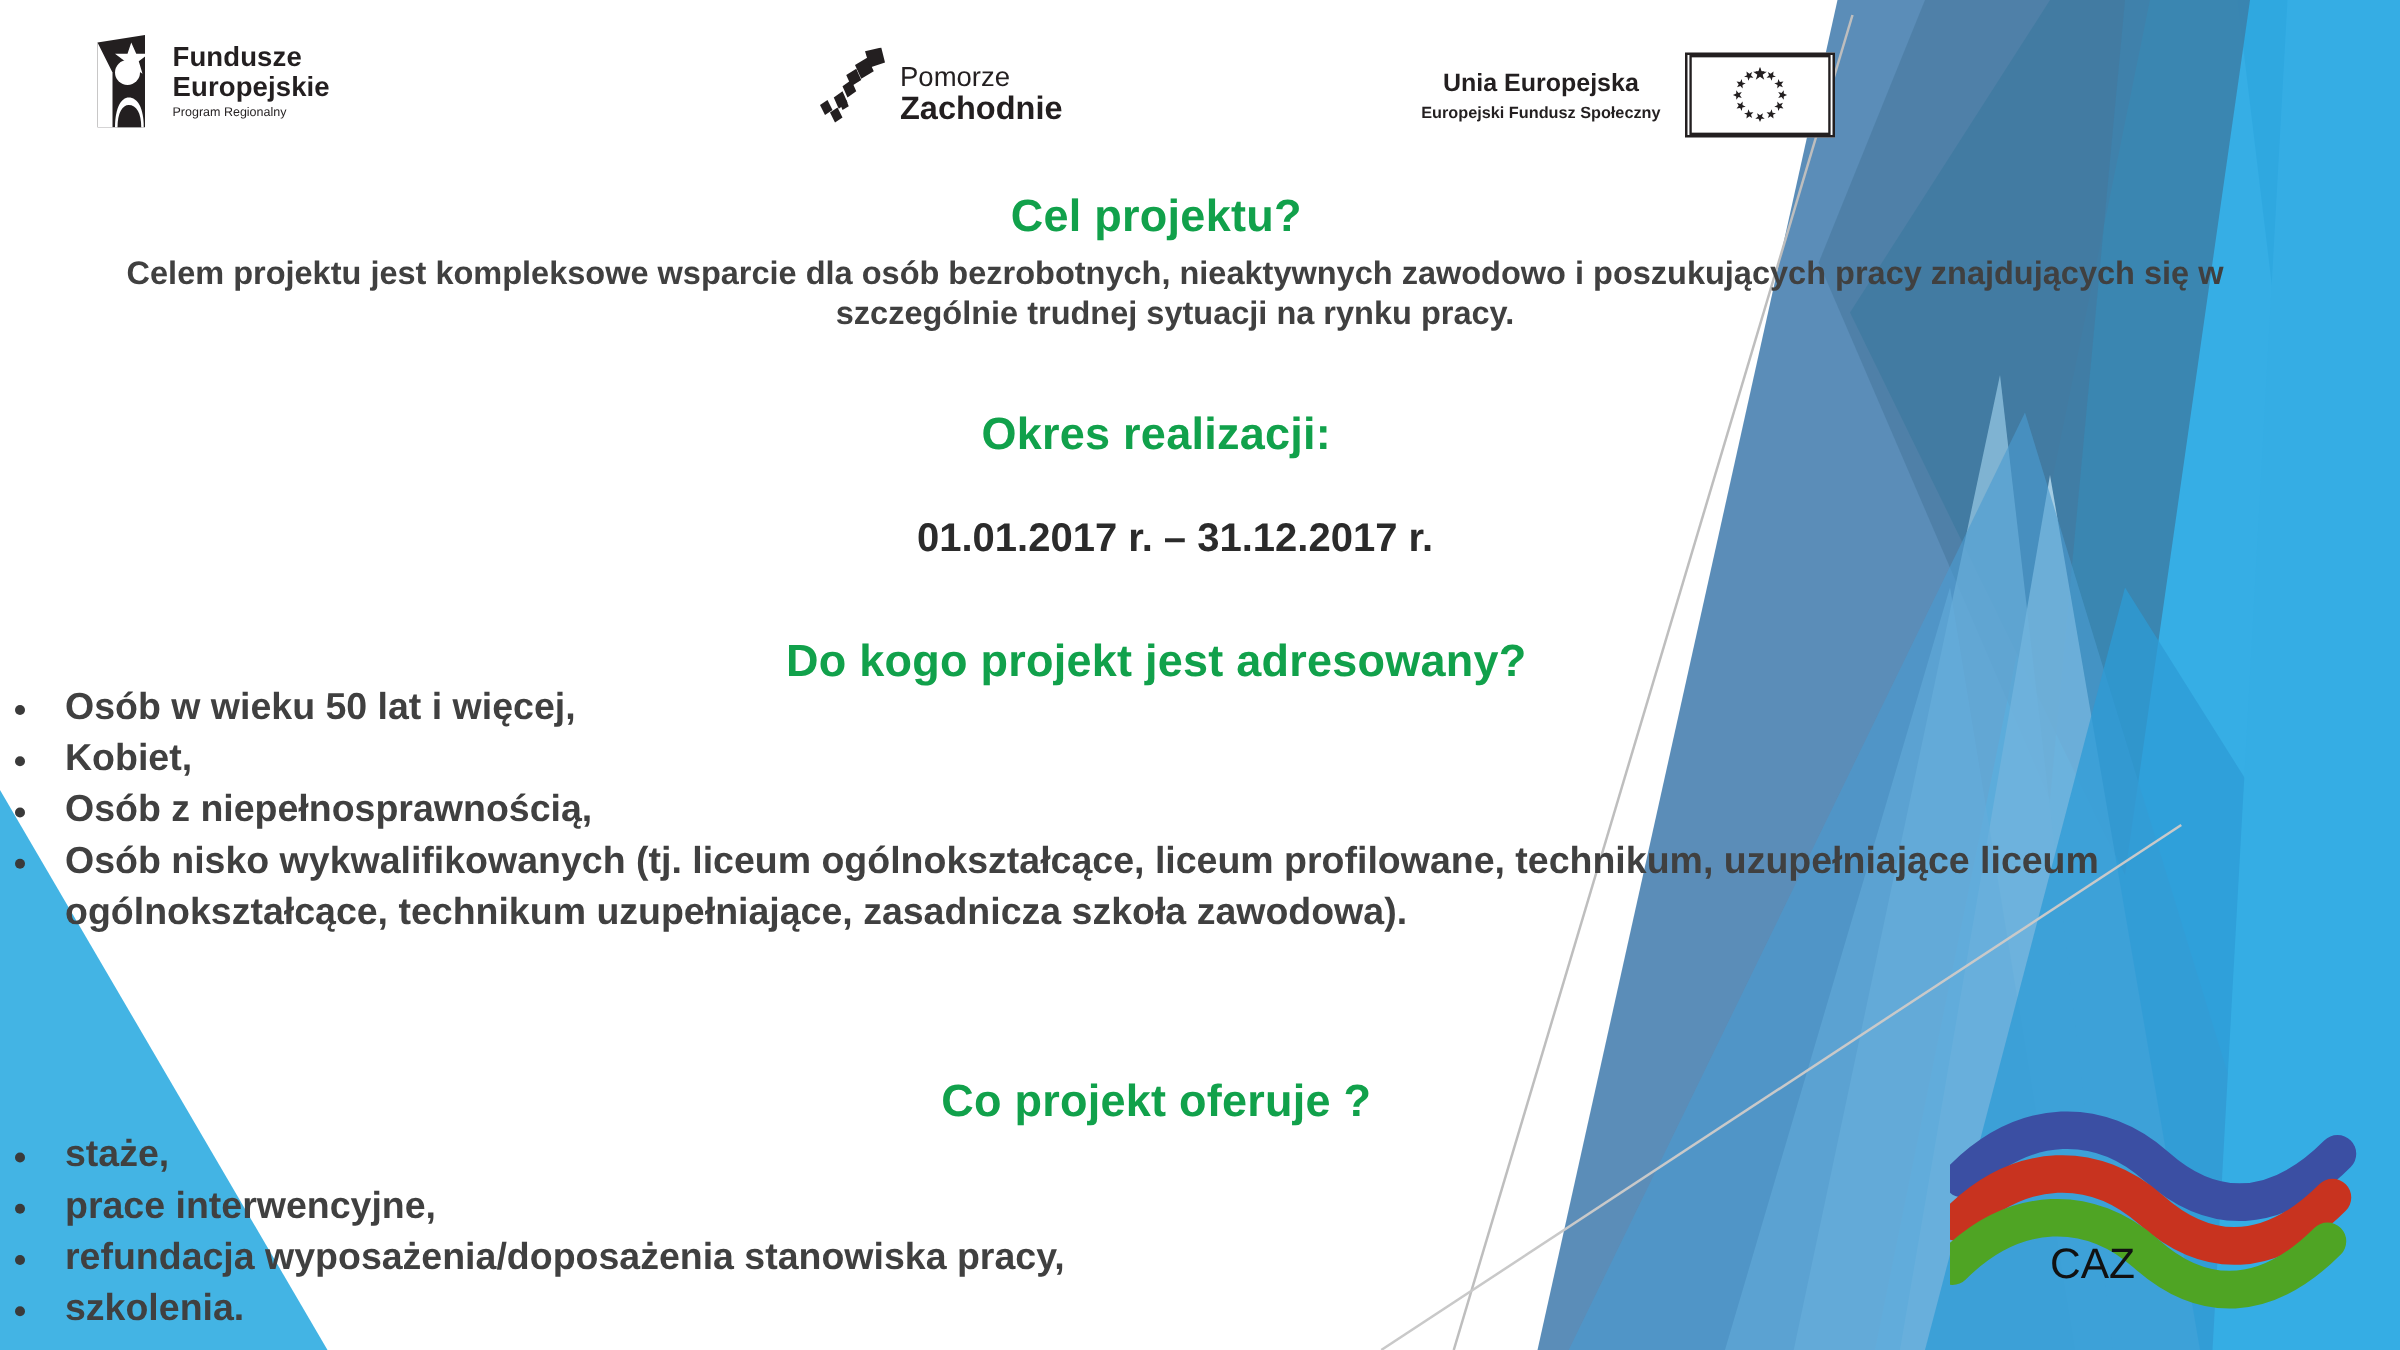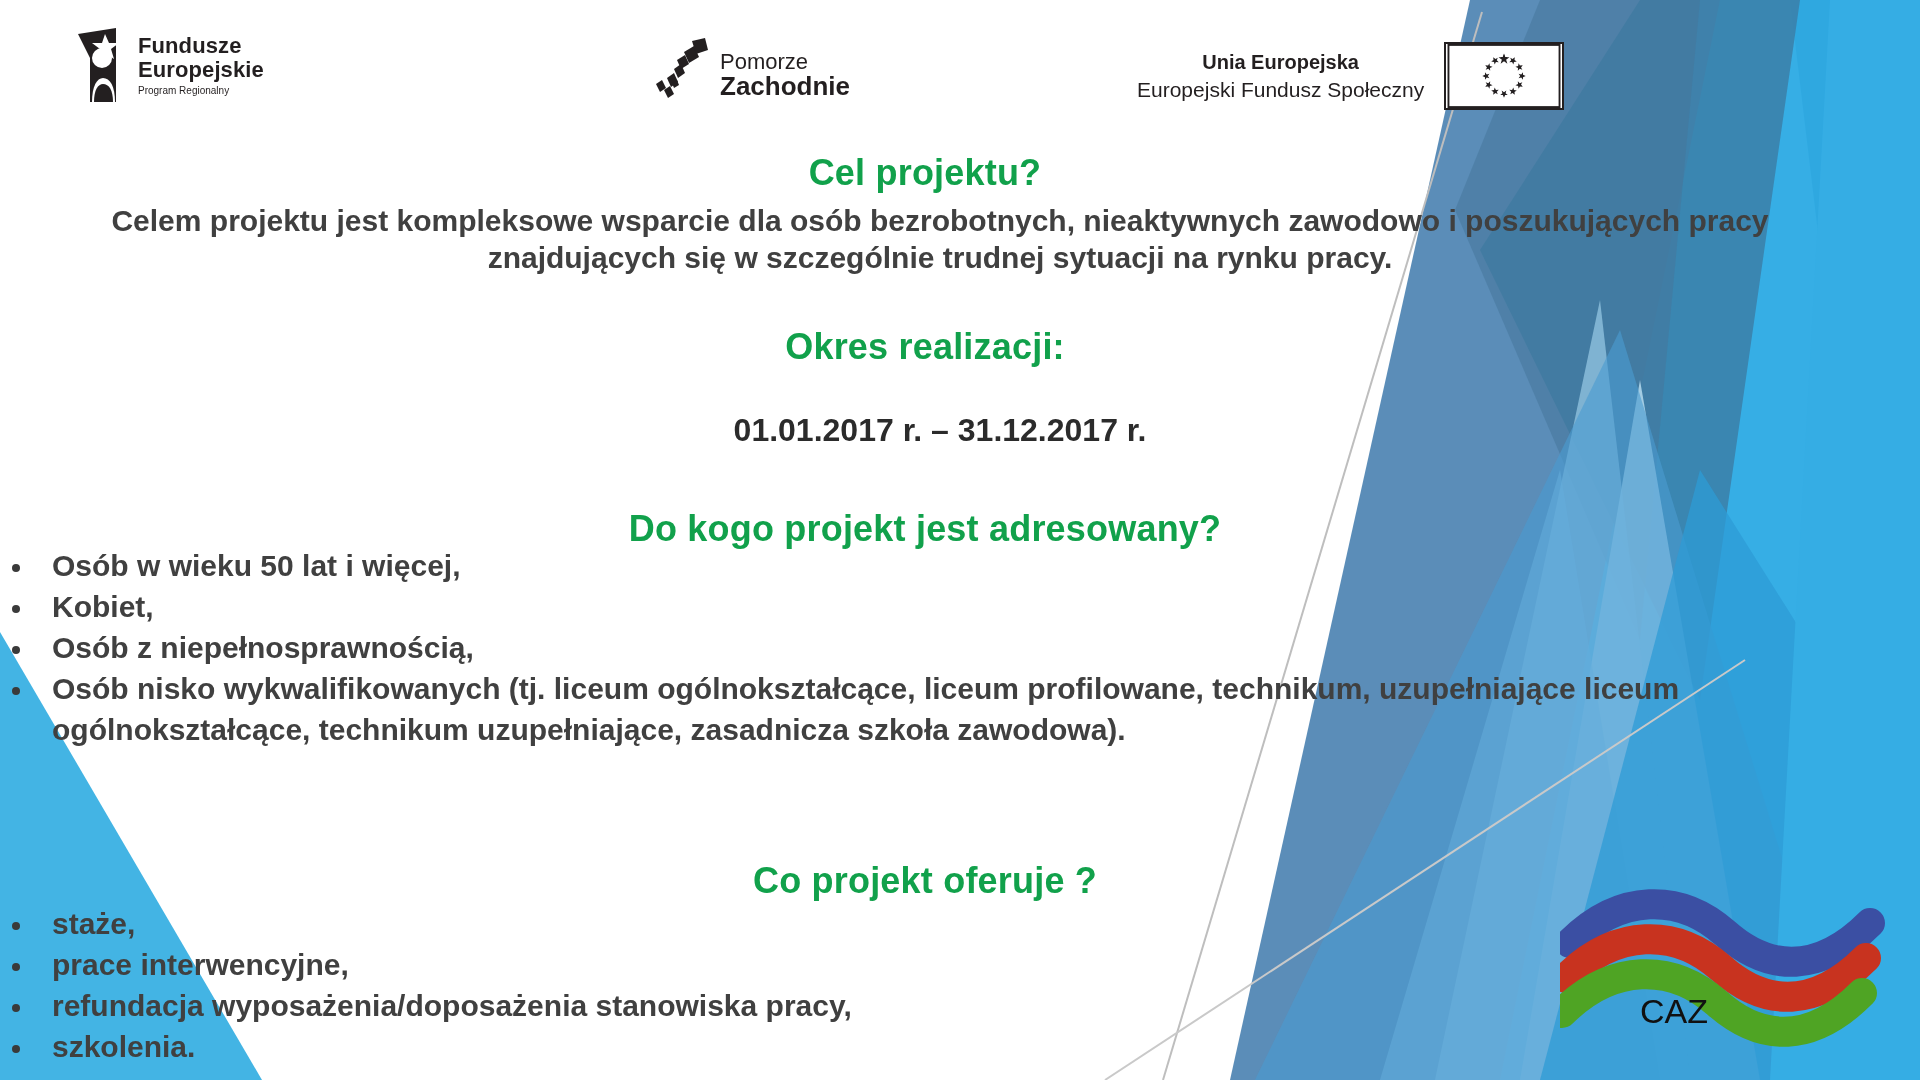--- a/index.html
+++ b/index.html
@@ -70,21 +70,21 @@
 
   .logo-ue {
     position: absolute;
     left: 1125px; top: 42px;
     display: flex;
     align-items: center;
     gap: 20px;
   }
   .logo-ue .ue-text { color: #231f20; text-align: center; line-height: 1.2; }
   .logo-ue .ue-l1 { font-size: 20px; font-weight: bold; }
-  .logo-ue .ue-l2 { font-size: 21px; font-weight: normal; margin-top: 3px; }
+  .logo-ue .ue-l2 { font-size: 13px; font-weight: bold; margin-top: 3px; }
   .logo-ue .ue-flag {
     width: 120px; height: 68px;
     border: 2px solid #231f20;
     background: #ffffff;
     box-sizing: border-box;
     display:block;
   }
 
   
   #content {
@@ -103,21 +103,21 @@
     font-size: 36px;
     letter-spacing: .2px;
   }
   .para {
     position: absolute;
     left: 40px;
     width: 1800px;
     text-align: center;
     color: #404040;
     font-weight: bold;
-    font-size: 30px;
+    font-size: 26px;
     line-height: 1.22;
   }
   .date-line {
     position: absolute;
     left: 40px;
     width: 1800px;
     text-align: center;
     color: #2b2b2b;
     font-weight: bold;
     font-size: 32px;

